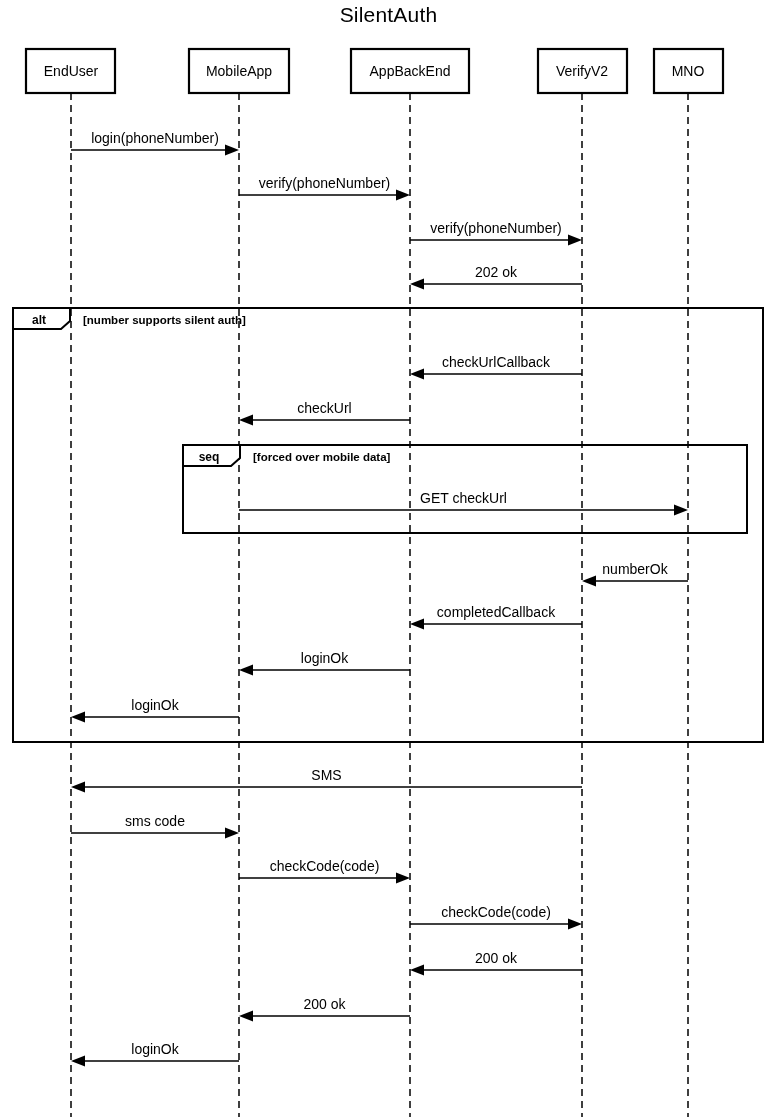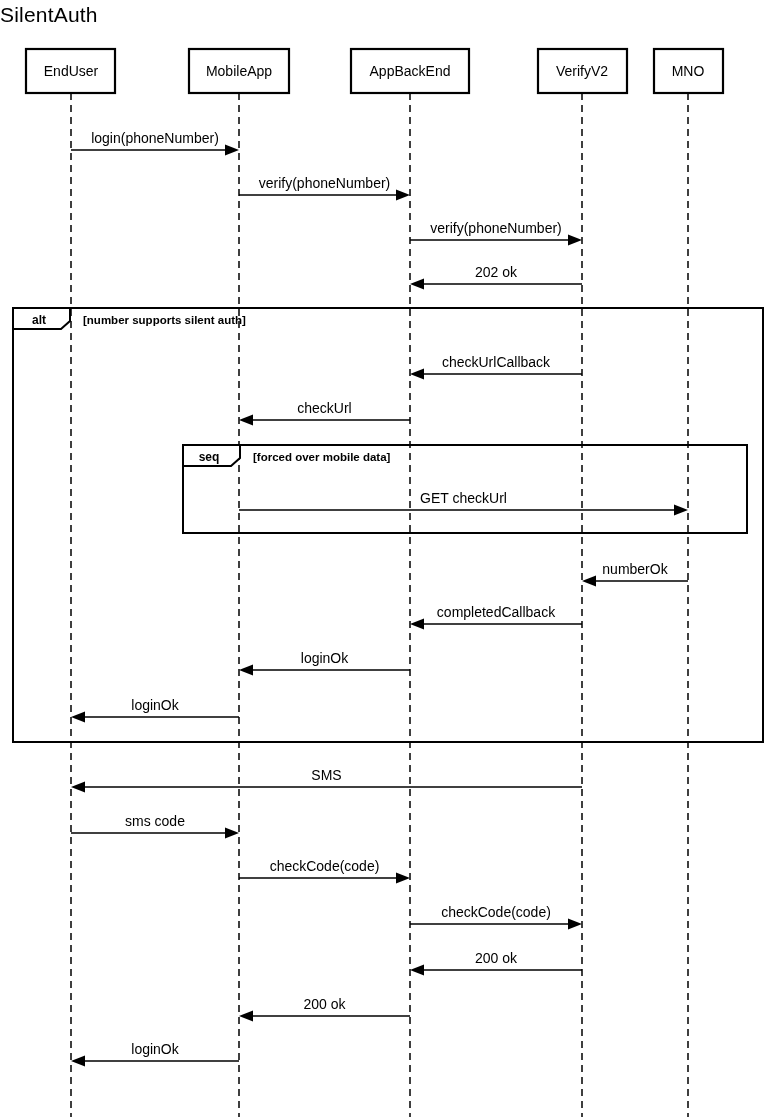--- a/index.html
+++ b/index.html
@@ -13,21 +13,21 @@
     height: 1117px;
     background: #ffffff;
     font-family: "Liberation Sans", sans-serif;
     overflow: hidden;
   }
   #title {
     position: absolute;
     left: 0;
     top: 3px;
     width: 777px;
-    text-align: left;
+    text-align: center;
     font-size: 21px;
     color: #000000;
     letter-spacing: 0.2px;
   }
   #diagram-svg {
     position: absolute;
     left: 0;
     top: 0;
   }
   #diagram-svg text {

